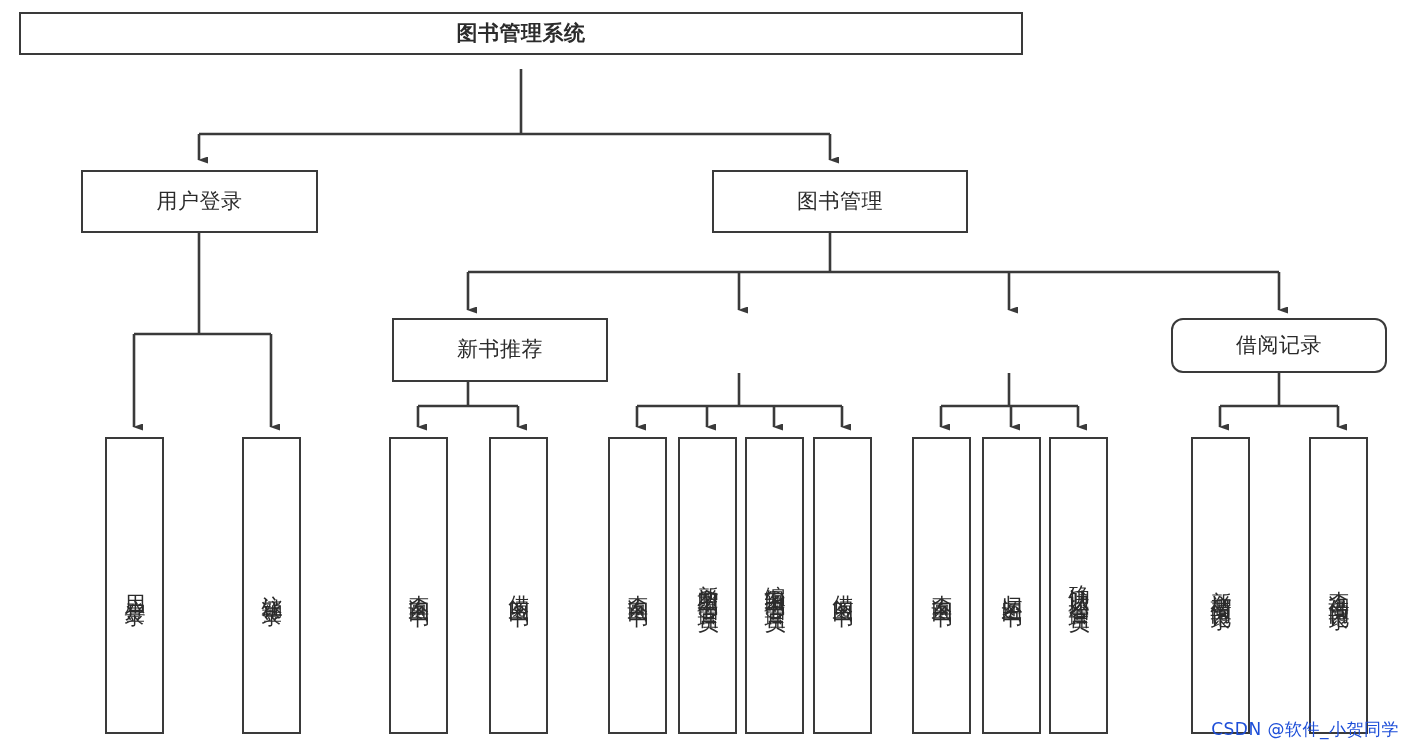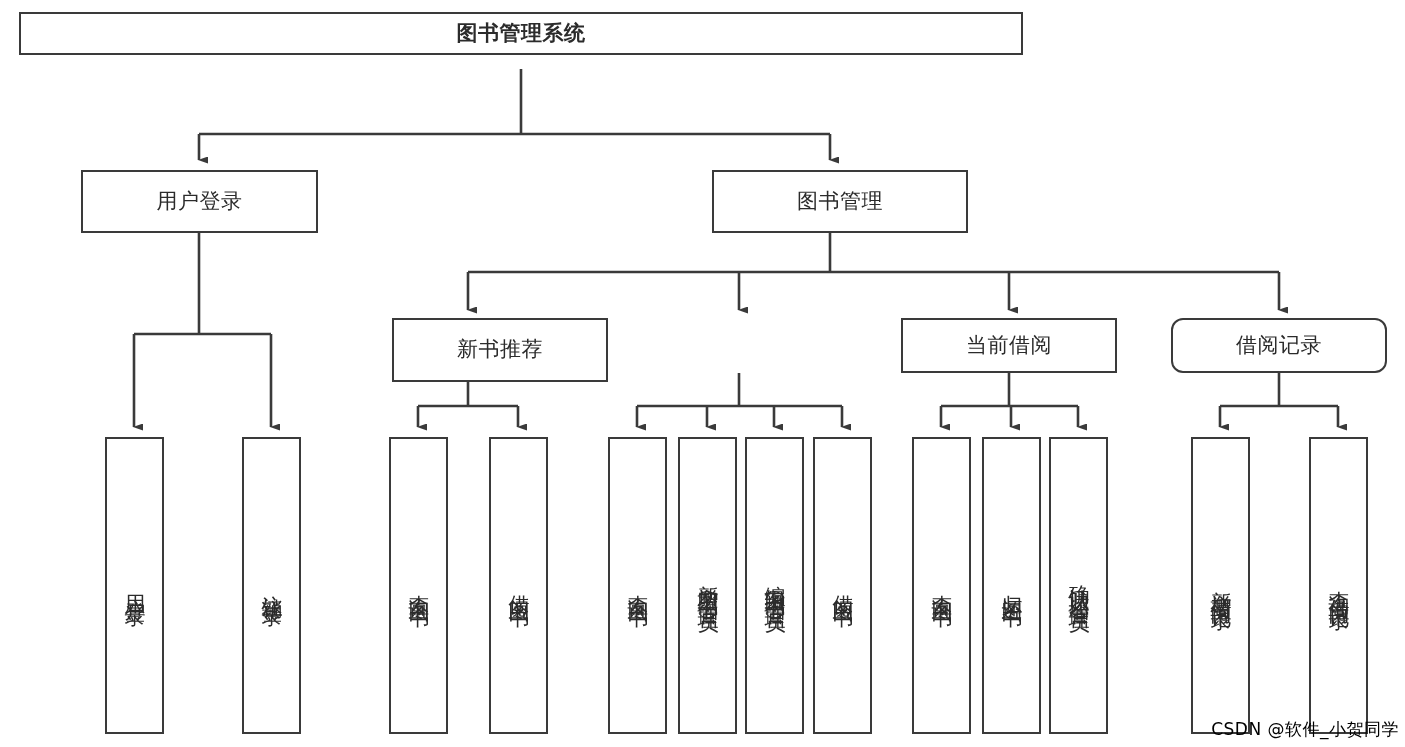--- a/index.html
+++ b/index.html
@@ -53,21 +53,21 @@
   }
   .leaf-box {
     align-items: center;
     justify-content: center;
   }
   .watermark {
     position: absolute;
     right: 6px;
     bottom: 6px;
     font-size: 17px;
-    color: #000000;
+    color: #1d4ed8;
     letter-spacing: 0.5px;
     white-space: nowrap;
     z-index: 5;
     pointer-events: none;
   }
 </style>
 </head>
 <body>
 
 <div id="diagram-root">
@@ -132,23 +132,20 @@
 
   <div class="node-box" style="left:712px; top:170px; width:256px; height:63px;">
     <span class="node-label-h">图书管理</span>
   </div>
 
   <div class="node-box" style="left:360px; top:318px; width:216px; height:64px;margin-left:32px;">
     <span class="node-label-h">新书推荐</span>
   </div>
 
 
-  <div class="node-box" style="left:901px; top:318px; width:216px; height:55px;">
-    <span class="node-label-h">当前借阅</span>
-  </div>
 
   <div class="node-box" style="left:1171px; top:318px; width:216px; height:55px;border-radius:12px;">
     <span class="node-label-h">借阅记录</span>
   </div>
 
   <div class="node-box leaf-box" style="left:105px; top:437px; width:59px; height:297px;">
     <span class="node-label-v">用户登录</span>
   </div>
 
   <div class="node-box leaf-box" style="left:242px; top:437px; width:59px; height:297px;">

